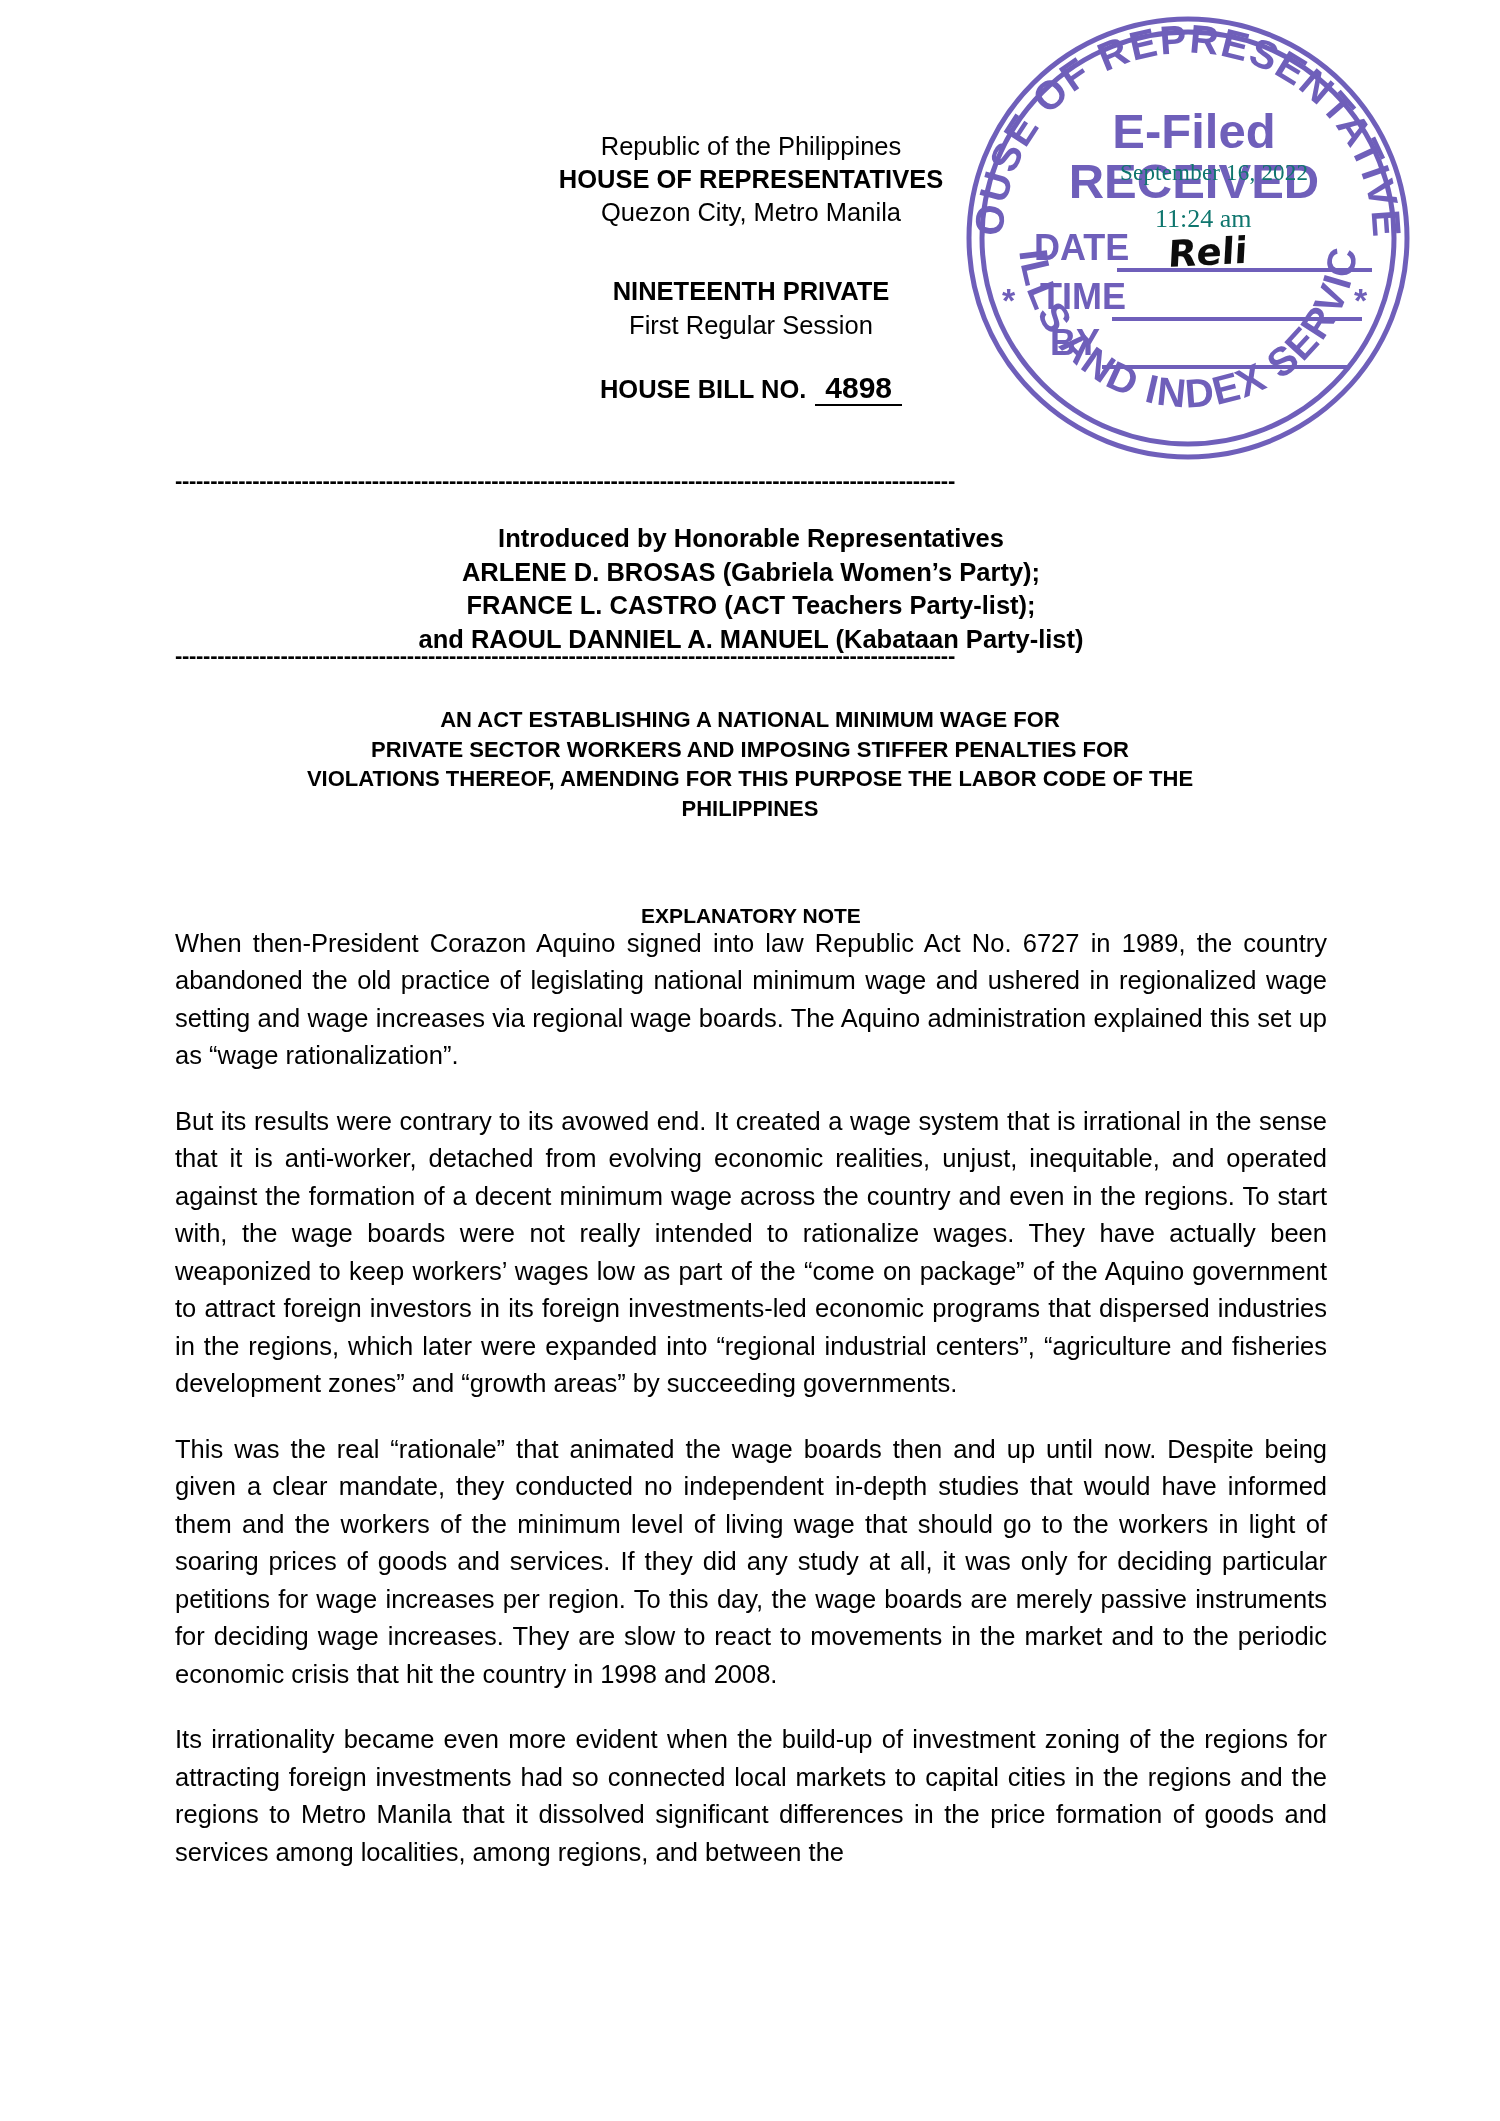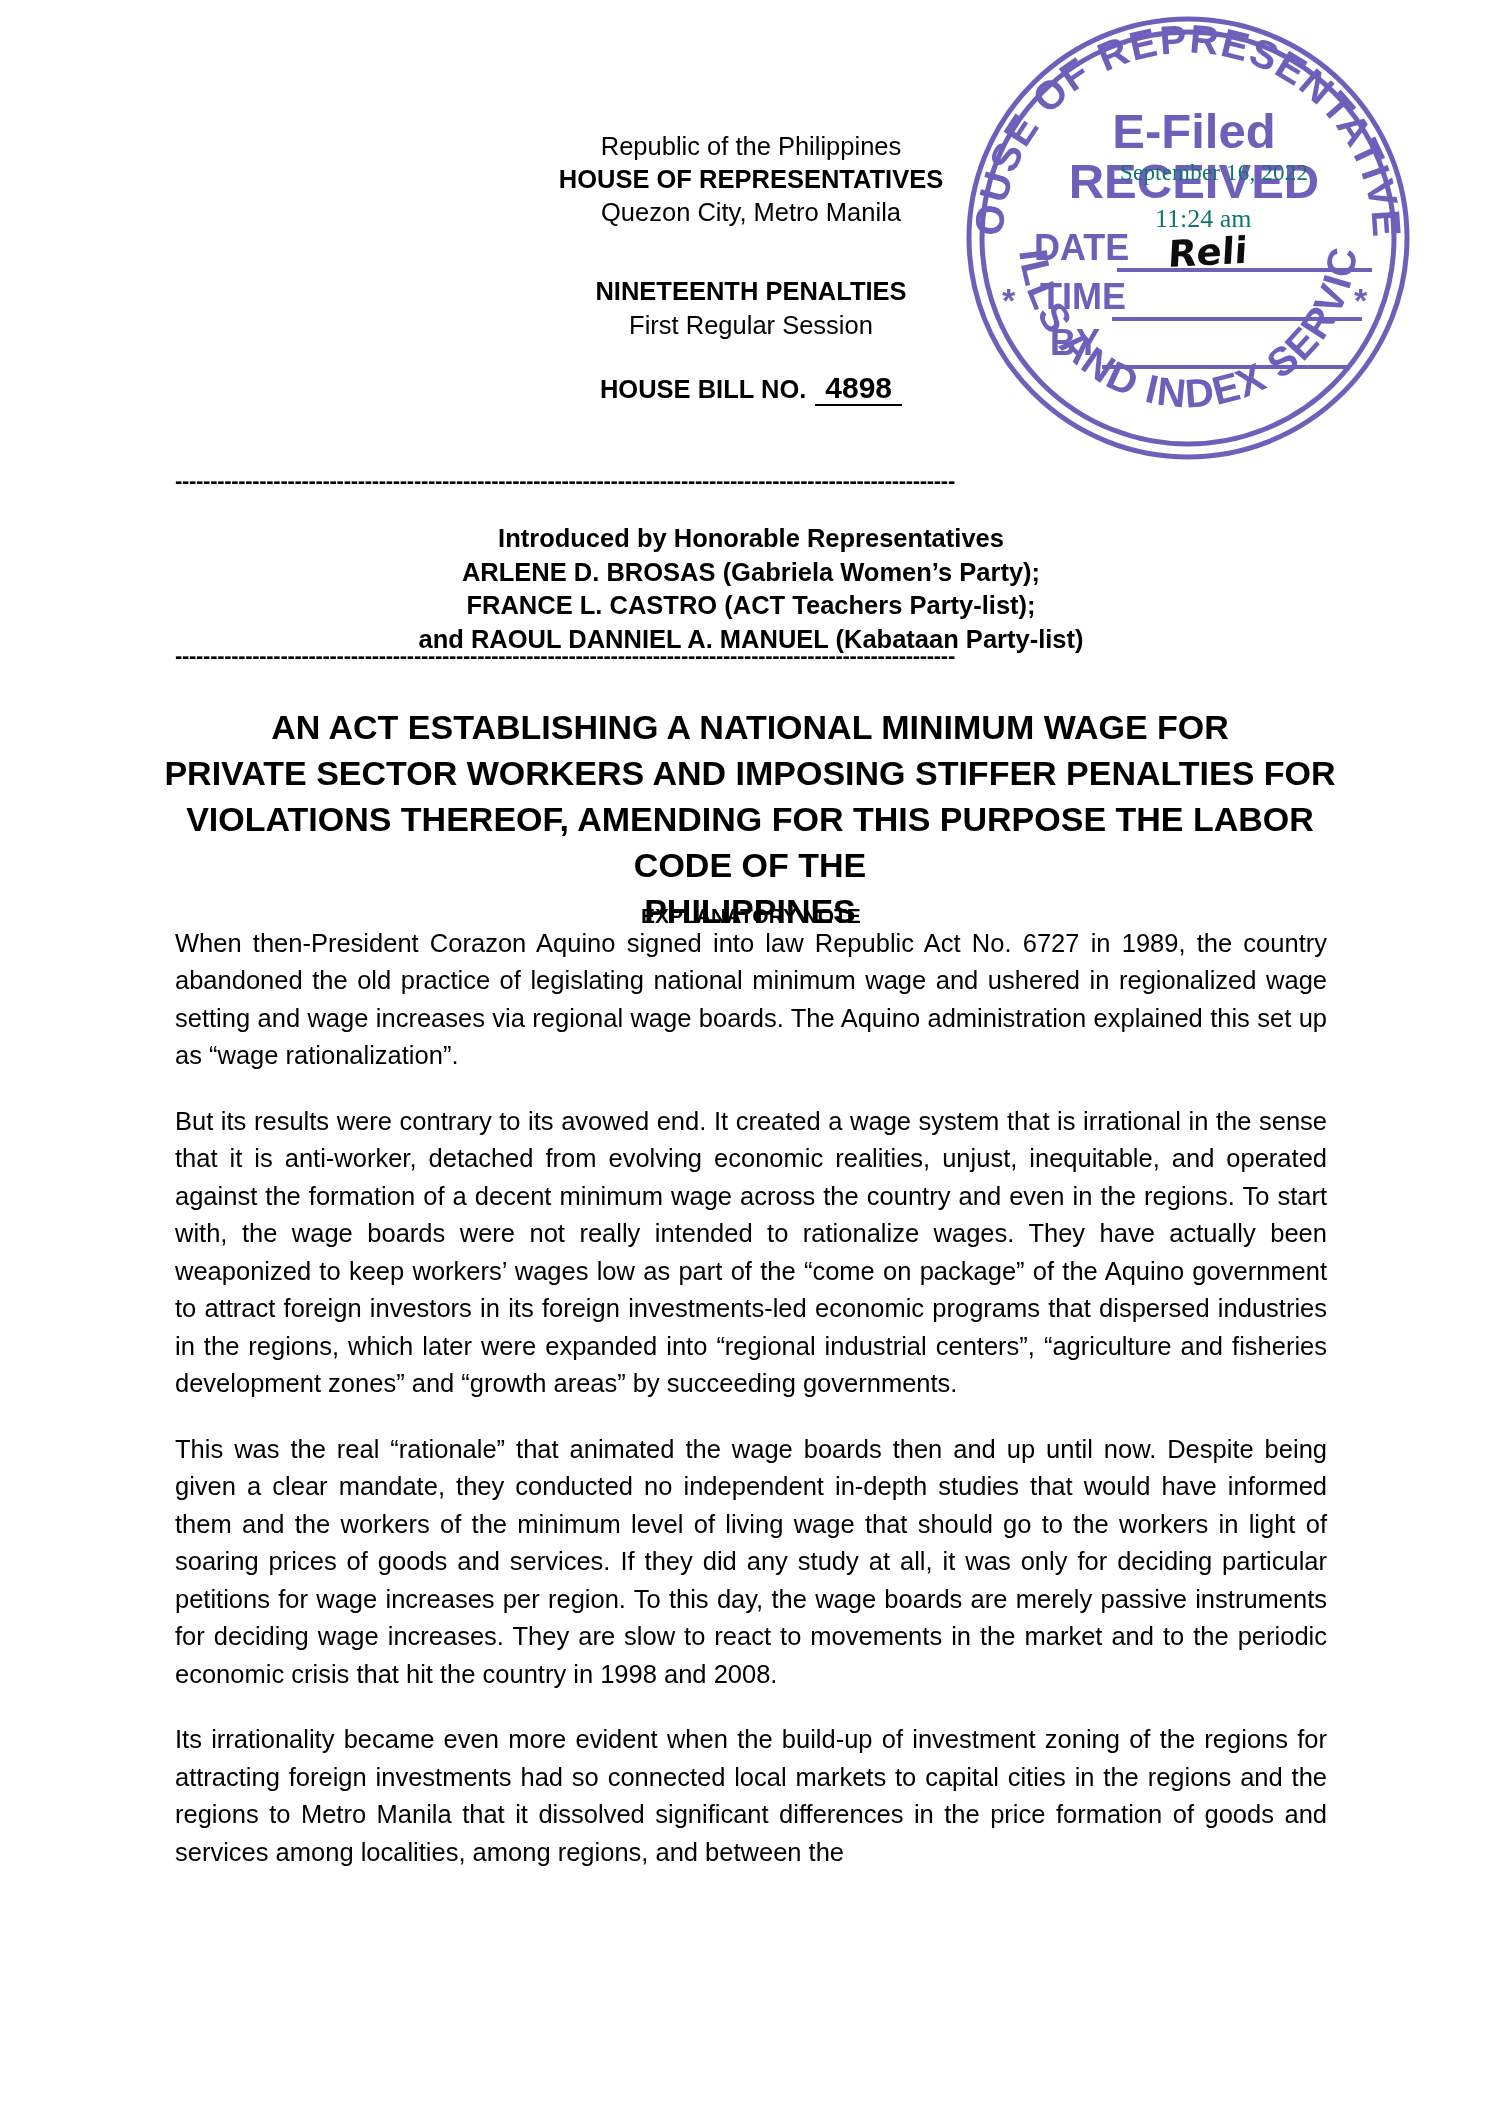--- a/index.html
+++ b/index.html
@@ -112,21 +112,21 @@
   }
 
   
   .acttitle {
     position: absolute;
     left: 155px;
     top: 705px;
     width: 1190px;
     text-align: center;
     font-weight: bold;
-    font-size: 34px;
+    font-size: 22px;
     line-height: 1.35;
   }
 
   
   .note-head {
     position: absolute;
     left: 175px;
     top: 904px;
     width: 1152px;
     text-align: center;
@@ -189,21 +189,21 @@
     <span class="stamp-field-text stamp-date-val">September 16, 2022</span>
     <span class="stamp-field-text stamp-time-val">11:24 am</span>
     <span class="stamp-field-text stamp-by-val">Reli</span>
   </div>
 
   <div class="hdr">
     <div class="line">Republic of the Philippines</div>
     <div class="line b">HOUSE OF REPRESENTATIVES</div>
     <div class="line">Quezon City, Metro Manila</div>
     <div class="gap"></div>
-    <div class="line b">NINETEENTH PENALTIES</div>
+    <div class="line b">NINETEENTH PRIVATE</div>
     <div class="line">First Regular Session</div>
     <div class="billrow">
       <span>HOUSE BILL NO.</span>
       <span class="billno">4898</span>
     </div>
   </div>
 
   <div class="rule rule-1">---------------------------------------------------------------------------------------------------------------</div>
 
   <div class="sponsors">

